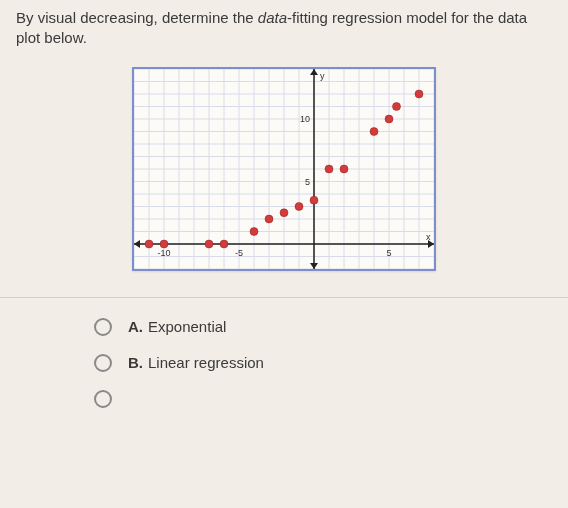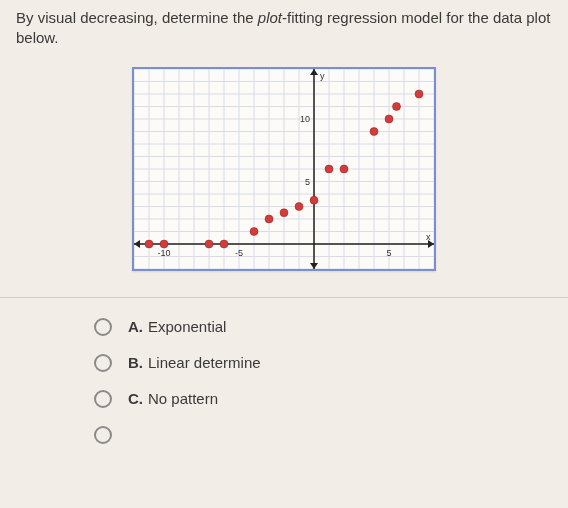--- a/index.html
+++ b/index.html
@@ -50,21 +50,21 @@
       border-radius: 50%;
       margin-right: 16px;
       flex-shrink: 0;
     }
     .option b { margin-right: 5px; }
   </style>
 </head>
 <body>
 
 <div class="question">
-  <span>By visual decreasing, determine the </span><span class="best">plot</span><span>-fitting regression model for the data plot below.</span>
+  <span>By visual decreasing, determine the </span><span class="best">data</span><span>-fitting regression model for the data plot below.</span>
 </div>
 
 <div class="chart-wrap">
   <div class="chart">
     <svg id="chart-svg" width="300" height="200">
         <line x1="0" y1="0" x2="0" y2="200" stroke="#d8dbe8" stroke-width="1"></line>
         <line x1="15" y1="0" x2="15" y2="200" stroke="#d8dbe8" stroke-width="1"></line>
         <line x1="30" y1="0" x2="30" y2="200" stroke="#d8dbe8" stroke-width="1"></line>
         <line x1="45" y1="0" x2="45" y2="200" stroke="#d8dbe8" stroke-width="1"></line>
         <line x1="60" y1="0" x2="60" y2="200" stroke="#d8dbe8" stroke-width="1"></line>
@@ -135,22 +135,18 @@
 
 <hr class="divider">
 
 <div class="options">
   <div class="option">
     <span class="radio"></span>
     <span><b>A.</b><span>Exponential</span></span>
   </div>
   <div class="option">
     <span class="radio"></span>
-    <span><b>B.</b><span>Linear determine</span></span>
-  </div>
-  <div class="option">
-    <span class="radio"></span>
-    <span><b>C.</b><span>No pattern</span></span>
+    <span><b>B.</b><span>Linear regression</span></span>
   </div>
   <div class="option">
     <span class="radio"></span>
   </div>
 </div>
 
 </body></html>

